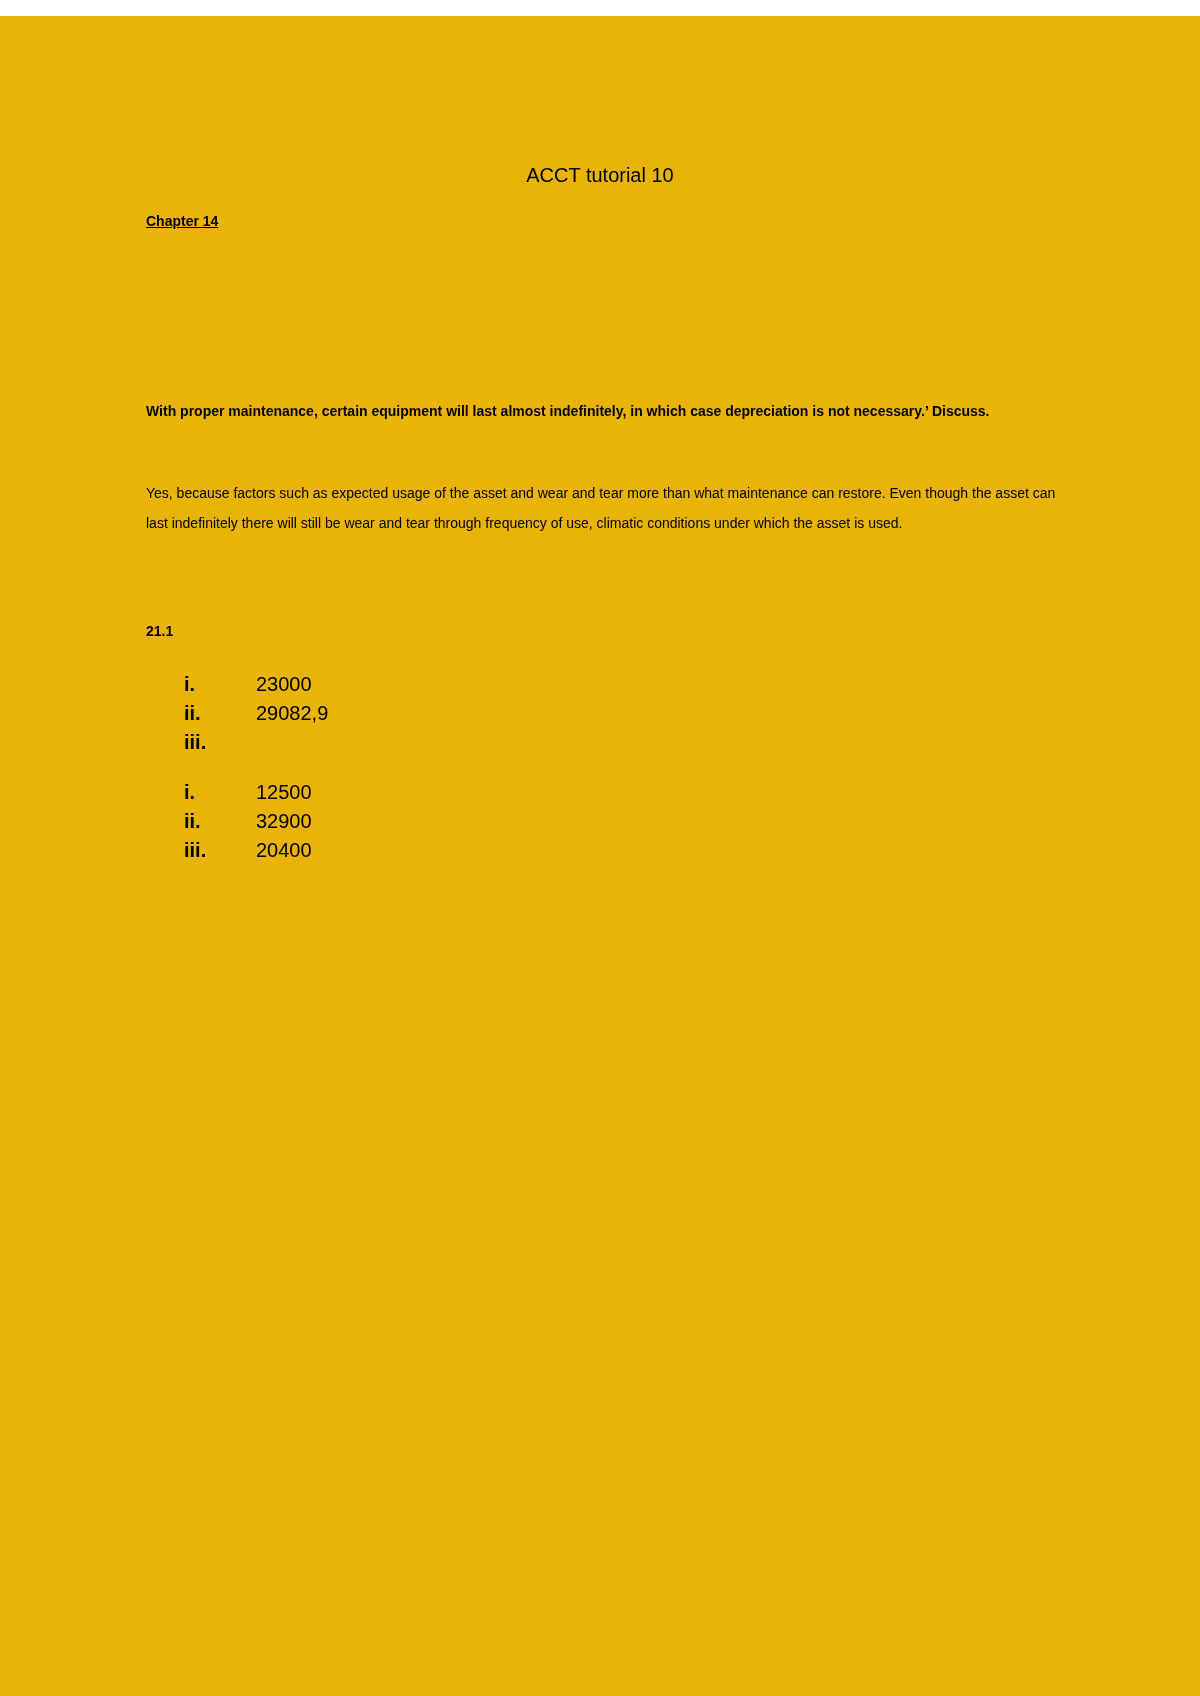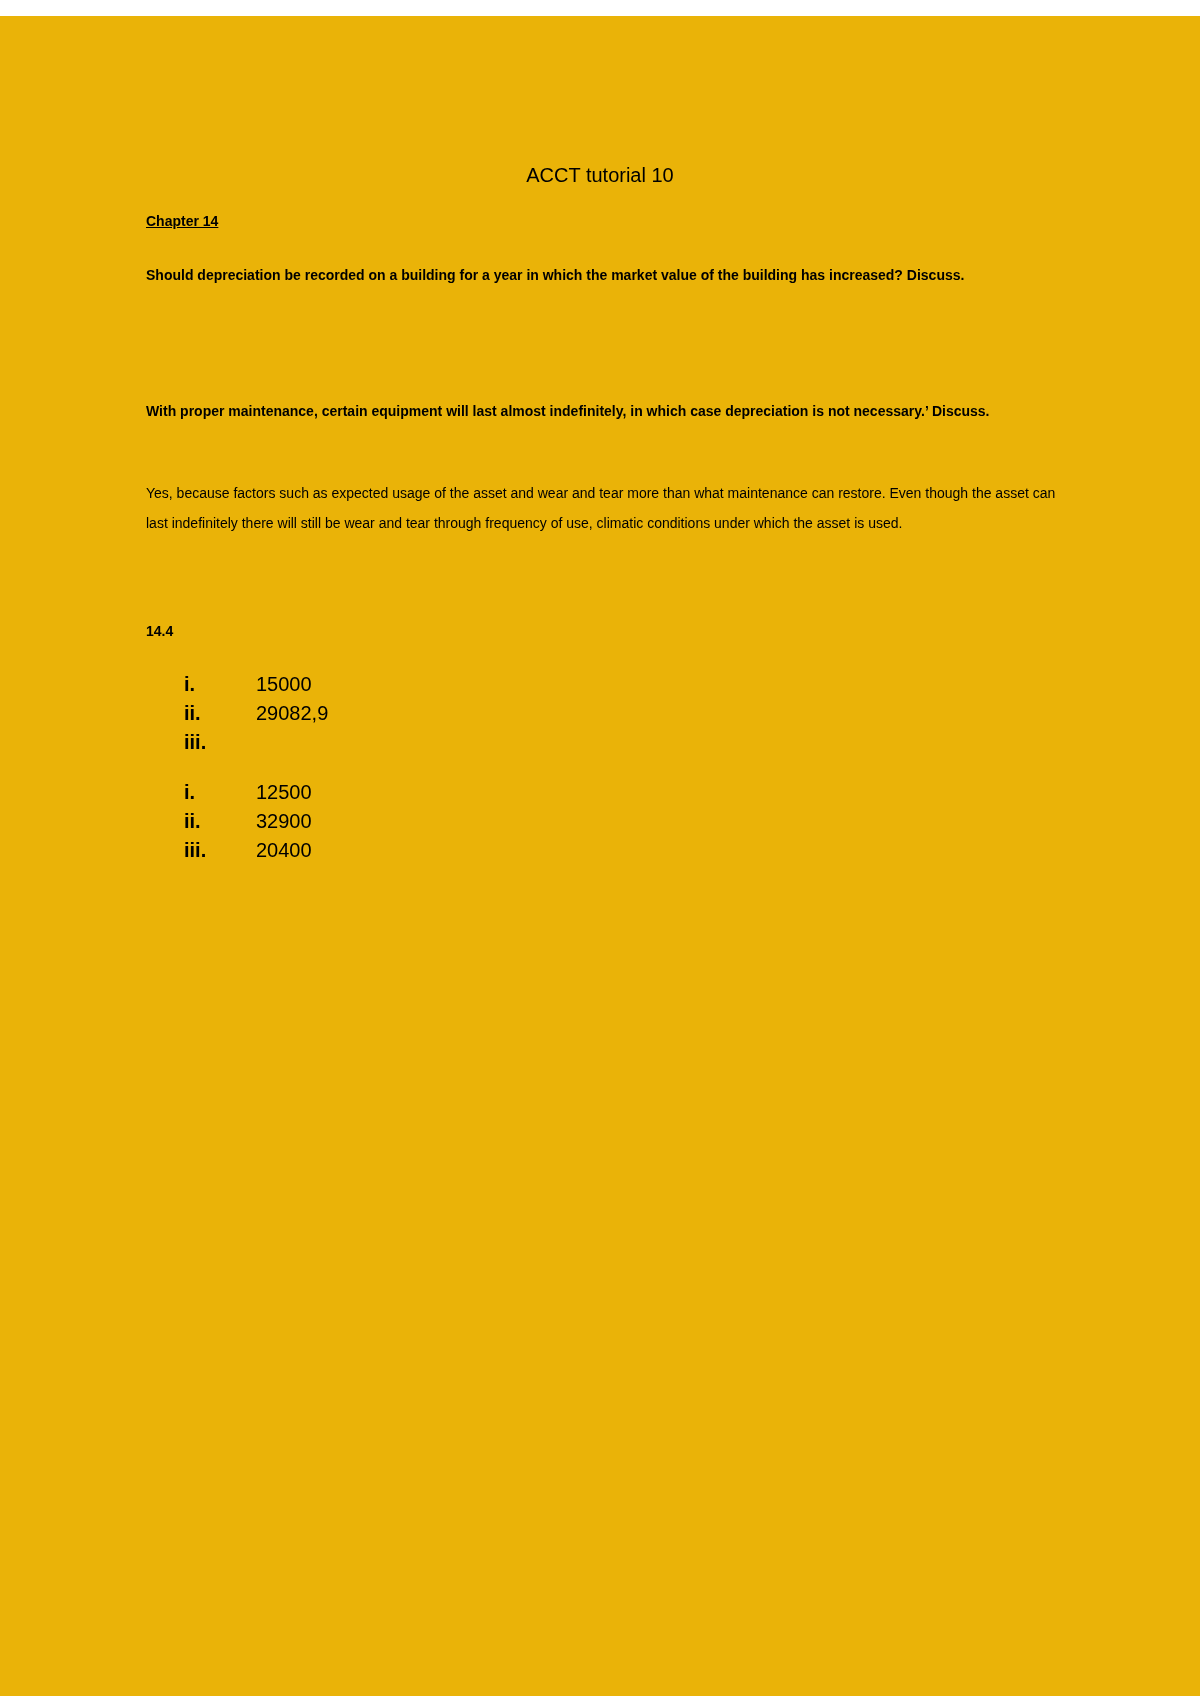--- a/index.html
+++ b/index.html
@@ -15,31 +15,30 @@
   .list .num.left { text-align: left; padding-left: 38px; }
 </style>
 </head>
 <body>
 
 <div class="page">
   <div class="title">ACCT tutorial 10</div>
 
   <div class="block bold underline" style="top:190px;">Chapter 14</div>
 
-  <div class="block bold" style="top:244px;">Should depreciation be recorded on a building for a year in which the market value of the building has increased? Discuss.</div>
 
   <div class="block" style="top:462px;">Yes, because factors such as expected usage of the asset and wear and tear more than what maintenance can restore. Even though the asset can last indefinitely there will still be wear and tear through frequency of use, climatic conditions under which the asset is used.</div>
   <div class="block bold" style="top:380px;">With proper maintenance, certain equipment will last almost indefinitely, in which case depreciation is not necessary.’ Discuss.</div>
 
-  <div class="block bold" style="top:600px;">14.4</div>
+  <div class="block bold" style="top:600px;">21.1</div>
 
   <div class="list" style="top:654px;">
     <div class="row">
       <span class="num left">i.</span>
-      <span>15000</span>
+      <span>23000</span>
     </div>
     <div class="row">
       <span class="num left">ii.</span>
       <span>29082,9</span>
     </div>
     <div class="row">
       <span class="num left">iii.</span>
     </div>
   </div>
 

